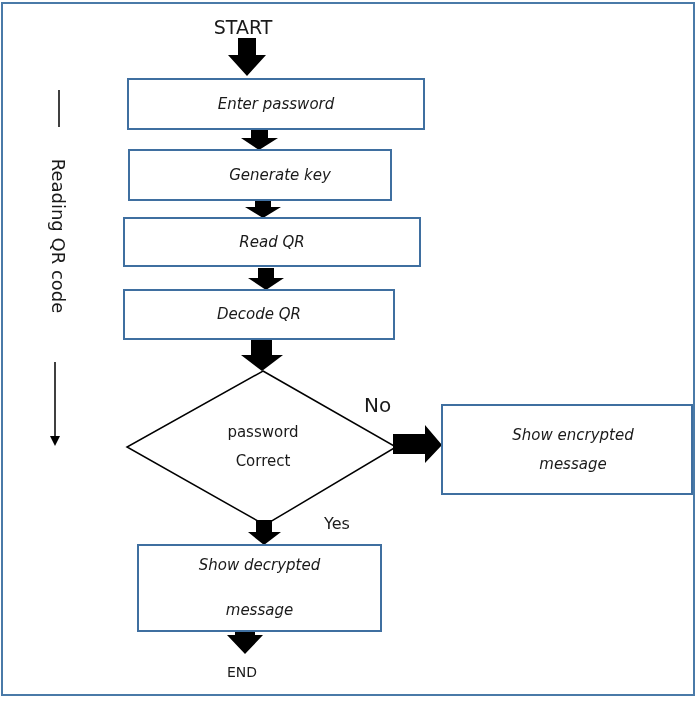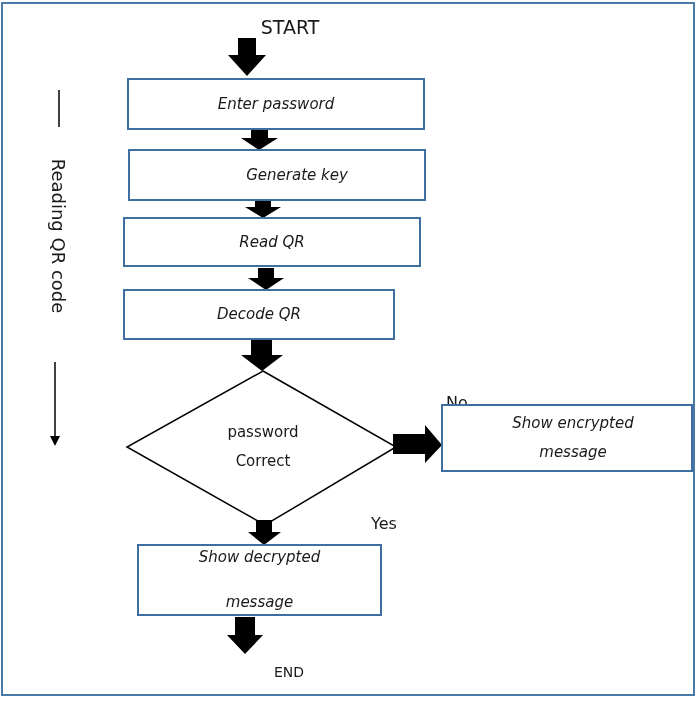--- a/index.html
+++ b/index.html
@@ -4,21 +4,21 @@
 <style>
   html, body { margin: 0; padding: 0; background: #ffffff; }
   body { width: 700px; height: 702px; position: relative; overflow: hidden;
          font-family: "DejaVu Sans", sans-serif; color: #1a1a1a; }
   .frame { position: absolute; left: 1px; top: 2px; width: 694px; height: 694px;
            border: 2px solid #4a7aa8; box-sizing: border-box; }
   .box { position: absolute; border: 2px solid #3f6fa0; box-sizing: border-box;
          background: #fff; display: flex; flex-direction: column;
          align-items: center; justify-content: center; text-align: center;
          font-size: 15px; line-height: 29px; font-style: italic; }
-  .label { position: absolute; font-size: 16px; white-space: nowrap; margin-left: 47px; }
+  .label { position: absolute; font-size: 16px; white-space: nowrap; }
   .vlabel { position: absolute; left: 58px; top: 236px; font-size: 18px;
             white-space: nowrap; transform: translate(-50%, -50%) rotate(90deg); }
   svg.overlay { position: absolute; left: 0; top: 0; }
   .dtext { position: absolute; left: 263px; top: 447px; transform: translate(-50%, -50%);
            text-align: center; font-size: 15px; line-height: 29px; }
 </style>
 </head>
 <body>
 
 <div class="frame"></div>
@@ -48,42 +48,42 @@
   <polygon fill="#000" points="50,436 60,436 55,446"></polygon>
 </svg>
 
 <div class="label" style="left:243px; top:27px; transform:translate(-50%,-50%); font-size:19px;">START</div>
 
 <div class="vlabel">Reading QR code</div>
 
 <div class="box" style="left:127px; top:78px; width:298px; height:52px;">
   <span>Enter password</span>
 </div>
-<div class="box" style="left:128px; top:149px; width:298px; height:52px;padding-left:40px;">
+<div class="box" style="left:128px; top:149px; width:264px; height:52px;padding-left:40px;">
   <span>Generate key</span>
 </div>
 <div class="box" style="left:123px; top:217px; width:298px; height:50px;">
   <span>Read QR</span>
 </div>
 <div class="box" style="left:123px; top:289px; width:272px; height:51px;">
   <span>Decode QR</span>
 </div>
 
 <div class="dtext">
   <div>password</div>
   <div>Correct</div>
 </div>
 
-<div class="label" style="left:399px; top:393px; font-size:16px;">No</div>
+<div class="label" style="left:364px; top:393px; font-size:20px;">No</div>
 
-<div class="box" style="left:441px; top:404px; width:252px; height:68px;padding-left:12px;">
+<div class="box" style="left:441px; top:404px; width:252px; height:91px;padding-left:12px;">
   <span>Show encrypted</span>
   <span>message</span>
 </div>
 
 <div class="label" style="left:324px; top:514px; font-size:16px;">Yes</div>
 
-<div class="box" style="left:137px; top:544px; width:245px; height:72px;gap:16px;">
+<div class="box" style="left:137px; top:544px; width:245px; height:88px;gap:16px;">
   <span>Show decrypted</span>
   <span>message</span>
 </div>
 
 <div class="label" style="left:242px; top:672px; transform:translate(-50%,-50%); font-size:14px;">END</div>
 
 </body></html>

